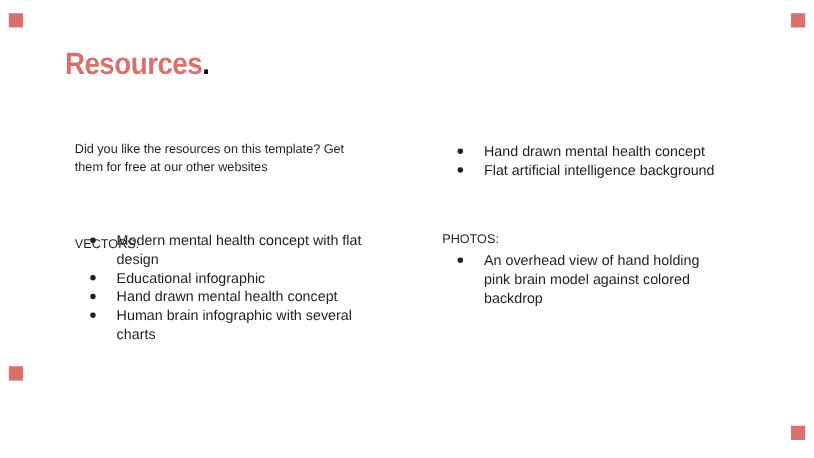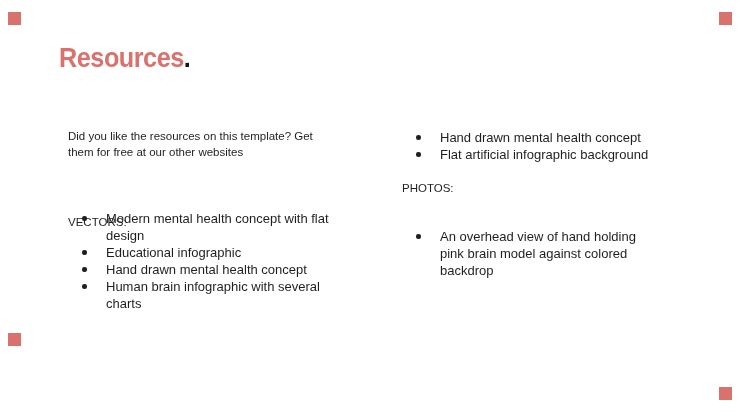--- a/index.html
+++ b/index.html
@@ -58,21 +58,21 @@
     width: 266px;
     font-size: 11.5px;
     line-height: 16px;
   }
   .section-heading {
     position: absolute;
     font-size: 11.5px;
     line-height: 17px;
   }
   .section-heading.vectors { left: 68px;  top: 178px; margin-top: 36px; }
-  .section-heading.photos  { left: 402px; top: 180px; }
+  .section-heading.photos  { left: 402px; top: 210px; }
 
   ul.list {
     position: absolute;
     list-style: none;
     font-size: 13px;
     line-height: 17px;
   }
   ul.left-list    { left: 68px;  top: 210px; width: 264px; }
   ul.right-list-1 { left: 402px; top: 129px; width: 258px; }
   ul.right-list-2 { left: 402px; top: 228px; width: 258px; }
@@ -109,21 +109,21 @@
 
   <ul class="list left-list">
     <li><span class="dot"></span><span class="li-text">Modern mental health concept with flat design</span></li>
     <li><span class="dot"></span><span class="li-text">Educational infographic</span></li>
     <li><span class="dot"></span><span class="li-text">Hand drawn mental health concept</span></li>
     <li><span class="dot"></span><span class="li-text">Human brain infographic with several charts</span></li>
   </ul>
 
   <ul class="list right-list-1">
     <li><span class="dot"></span><span class="li-text">Hand drawn mental health concept</span></li>
-    <li><span class="dot"></span><span class="li-text">Flat artificial infographic background</span></li>
+    <li><span class="dot"></span><span class="li-text">Flat artificial intelligence background</span></li>
   </ul>
 
   <div class="section-heading photos">PHOTOS:</div>
 
   <ul class="list right-list-2">
     <li><span class="dot"></span><span class="li-text">An overhead view of hand holding pink brain model against colored backdrop</span></li>
   </ul>
 
 </div>
 

